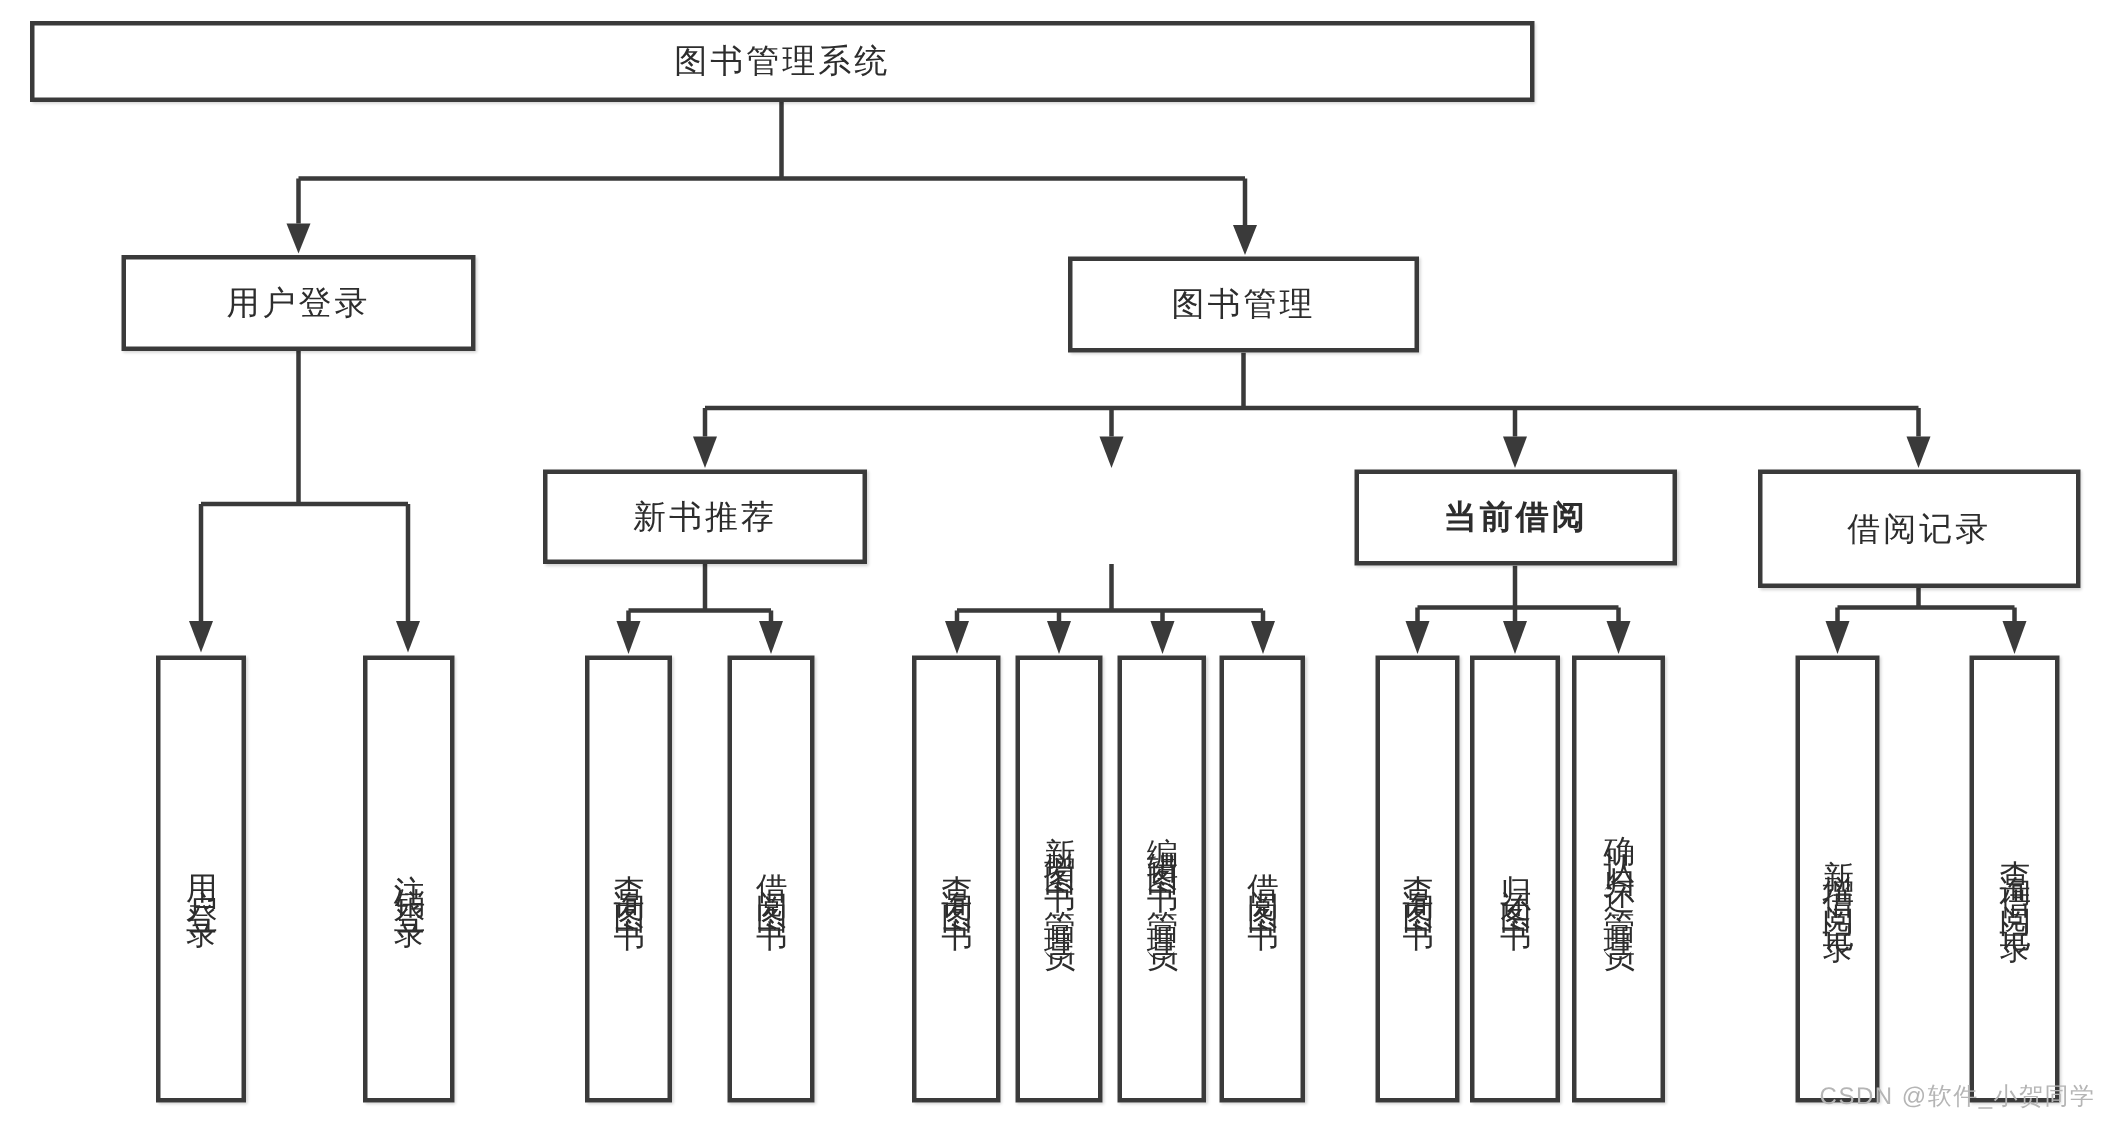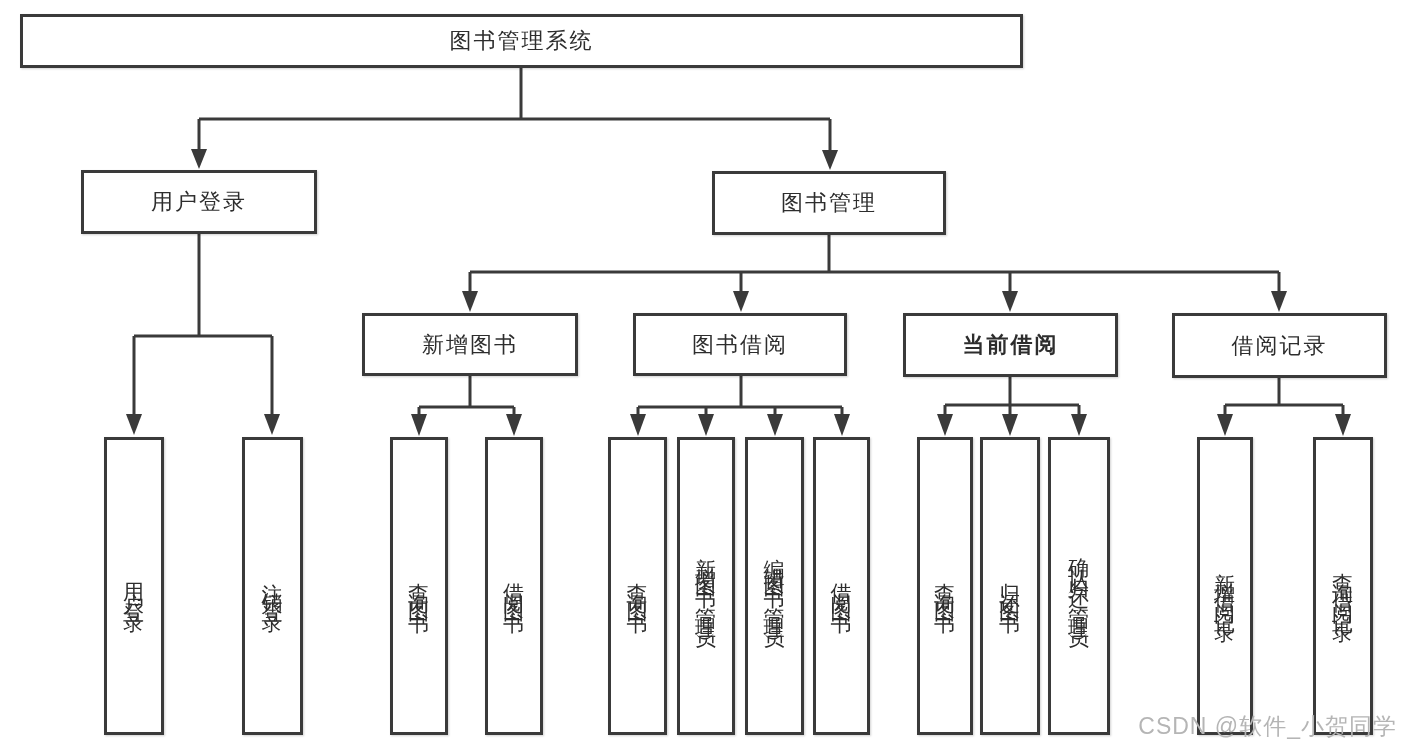--- a/index.html
+++ b/index.html
@@ -34,21 +34,21 @@
     font-size: 21px;
     letter-spacing: 10px;
     line-height: 1;
     white-space: nowrap;
     color: #2d2d2d;
   }
   .watermark {
     position: absolute;
     right: 8px;
     bottom: 5px;
-    font-size: 23px;
+    font-size: 16px;
     color: #b5b5b5;
     letter-spacing: 1px;
     white-space: nowrap;
   }
   svg .ln { stroke: #3a3a3a; stroke-width: 3; fill: none; }
   svg .ah { fill: #3a3a3a; stroke: none; }
 </style>
 </head>
 <body>
 
@@ -88,24 +88,23 @@
     <path class="ln" d="M1279 377 V405 M1225 405 H1343 M1225 405 V414 M1343 405 V414"></path>
     <polygon class="ah" points="1217,414 1233,414 1225,436"></polygon>
     <polygon class="ah" points="1335,414 1351,414 1343,436"></polygon>
   </svg>
 
   <div class="nodebox h-node" style="left:20px; top:14px; width:1003px; height:54px;">图书管理系统</div>
 
   <div class="nodebox h-node" style="left:81px; top:170px; width:236px; height:64px;">用户登录</div>
   <div class="nodebox h-node" style="left:712px; top:171px; width:234px; height:64px;text-align:right;">图书管理</div>
 
-  <div class="nodebox h-node" style="left:362px; top:313px; width:216px; height:63px;">新增图书</div>
-  <div class="nodebox h-node" style="left:633px; top:313px; width:214px; height:63px;">图书借阅</div>
+  <div class="nodebox h-node" style="left:362px; top:313px; width:216px; height:63px;">新书推荐</div>
   <div class="nodebox h-node" style="left:903px; top:313px; width:215px; height:64px;font-weight:bold;">当前借阅</div>
-  <div class="nodebox h-node" style="left:1172px; top:313px; width:215px; height:65px;">借阅记录</div>
+  <div class="nodebox h-node" style="left:1172px; top:313px; width:215px; height:79px;">借阅记录</div>
 
   <div class="nodebox v-node" style="left:104px; top:437px; width:60px; height:298px;">
     <span>用户登录</span>
   </div>
   <div class="nodebox v-node" style="left:242px; top:437px; width:61px; height:298px;">
     <span>注销登录</span>
   </div>
 
   <div class="nodebox v-node" style="left:390px; top:437px; width:58px; height:298px;">
     <span>查询图书</span>

